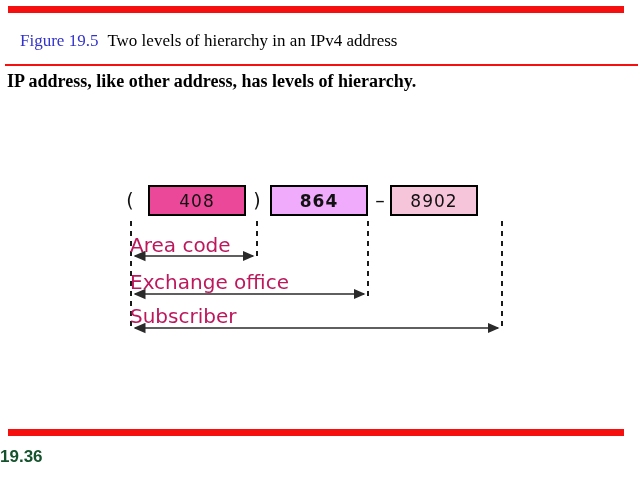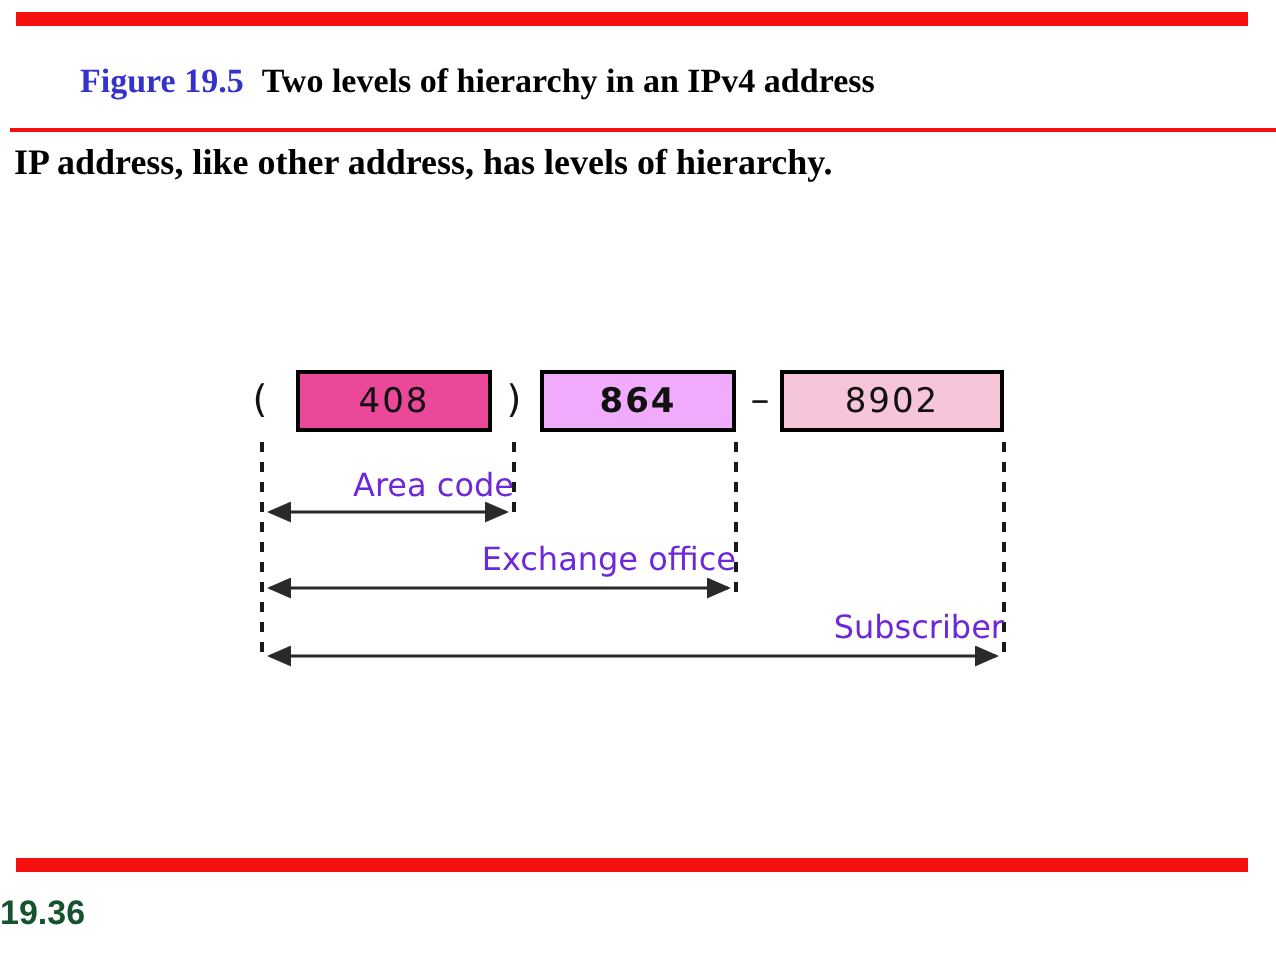--- a/index.html
+++ b/index.html
@@ -2,35 +2,35 @@
 <html><head>
 <meta charset="utf-8">
 <style>
   html,body{margin:0;padding:0;background:#ffffff;}
   .slide{position:relative;width:638px;height:478px;background:#ffffff;overflow:hidden;
          font-family:"Liberation Serif", serif;}
   .bar{position:absolute;left:8px;width:616px;height:7px;}
   .bar.top{top:6px;}
   .bar.bottom{top:429px;}
   .sep{position:absolute;left:5px;top:64px;width:633px;height:2px;}
-  .title{position:absolute;left:40px;top:31px;font-size:17px;font-weight:bold;white-space:nowrap;}
+  .title{position:absolute;left:20px;top:31px;font-size:17px;font-weight:normal;white-space:nowrap;}
   .fig-label{margin-right:9px;}
   .fig-text{color:#000000;}
   .note{position:absolute;left:7px;font-size:18px;font-weight:bold;color:#000000;white-space:nowrap;}
   .n1{top:71px;}
   .n2{top:96px;}
   .diagram{position:absolute;left:0;top:0;width:638px;height:478px;
            font-family:"DejaVu Sans", sans-serif;}
   .dsvg{position:absolute;left:0;top:0;pointer-events:none;}
   .pbox{position:absolute;top:185px;height:31px;border:2px solid #000000;box-sizing:border-box;
         display:flex;align-items:center;justify-content:center;
         font-size:17px;color:#111111;letter-spacing:1px;}
   .punct{position:absolute;top:185px;height:31px;line-height:31px;text-align:center;
          font-size:19px;color:#111111;}
-  .span-label{position:absolute;text-align:right;font-size:16px;color:#6d28d9;white-space:nowrap;}
+  .span-label{position:absolute;text-align:left;font-size:20px;color:#be185d;white-space:nowrap;}
   .lbl-area{left:130px;width:127px;top:233px;}
   .lbl-exch{left:130px;width:238px;top:270px;}
   .lbl-subs{left:130px;width:372px;top:304px;}
   .page-num{position:absolute;left:0;top:447px;font-family:Liberation Sans, sans-serif;
             font-size:17px;font-weight:bold;color:#14532d;}
 </style>
 </head>
 <body>
 
 <div class="slide">
@@ -70,21 +70,21 @@
     <span class="punct" style="left:122px;width:16px;">(</span>
 
     <div class="pbox" style="left: 148px; width: 98px; background-color: #ec4899;">408</div>
 
     <span class="punct" style="left:249px;width:16px;">)</span>
 
     <div class="pbox" style="left: 270px; width: 98px; background-color: #f0abfc; font-weight: bold;">864</div>
 
     <span class="punct" style="left:371px;width:18px;">–</span>
 
-    <div class="pbox" style="left: 390px; width: 112px; background-color: rgb(247, 197, 218);">8902</div>
+    <div class="pbox" style="left: 390px; width: 88px; background-color: rgb(247, 197, 218);">8902</div>
 
     <div class="span-label lbl-area">Area code</div>
     <div class="span-label lbl-subs">Subscriber</div>
     <div class="span-label lbl-exch">Exchange office</div>
   </div>
 
   <div class="bar bottom" style="background-color: rgb(245, 15, 15);"></div>
 
   <div class="page-num">19.36</div>
 

